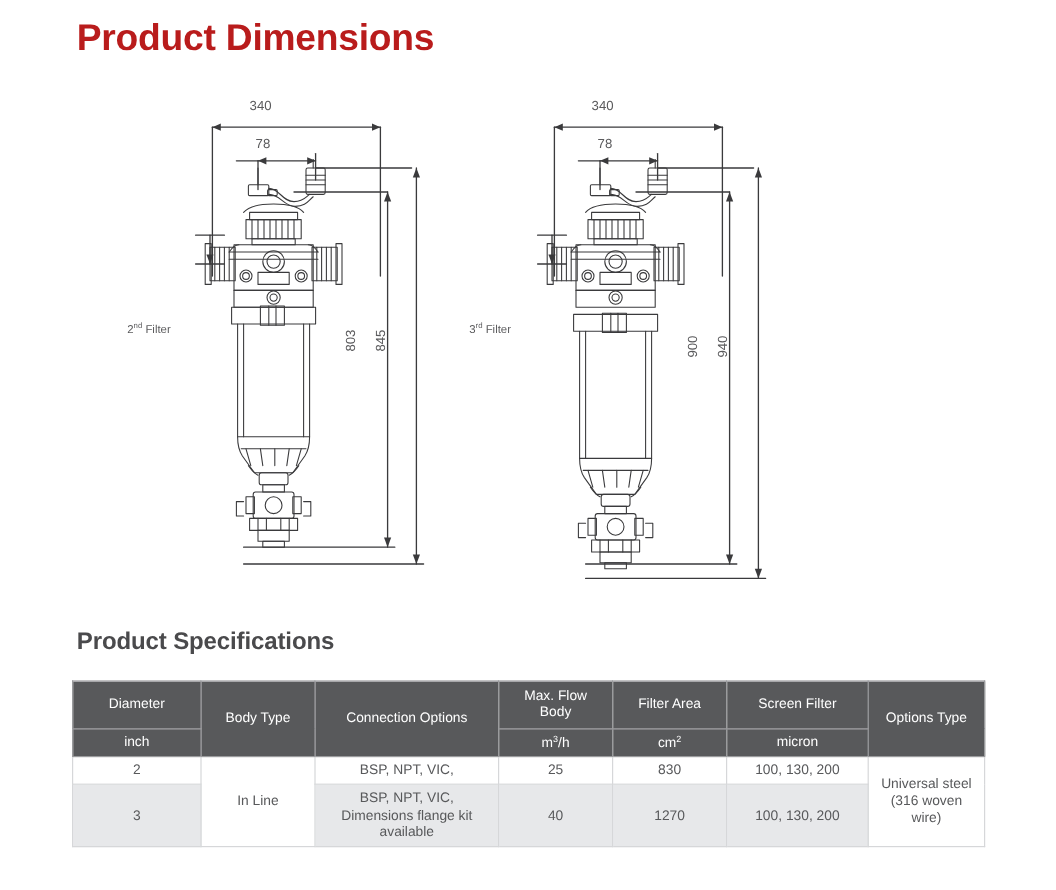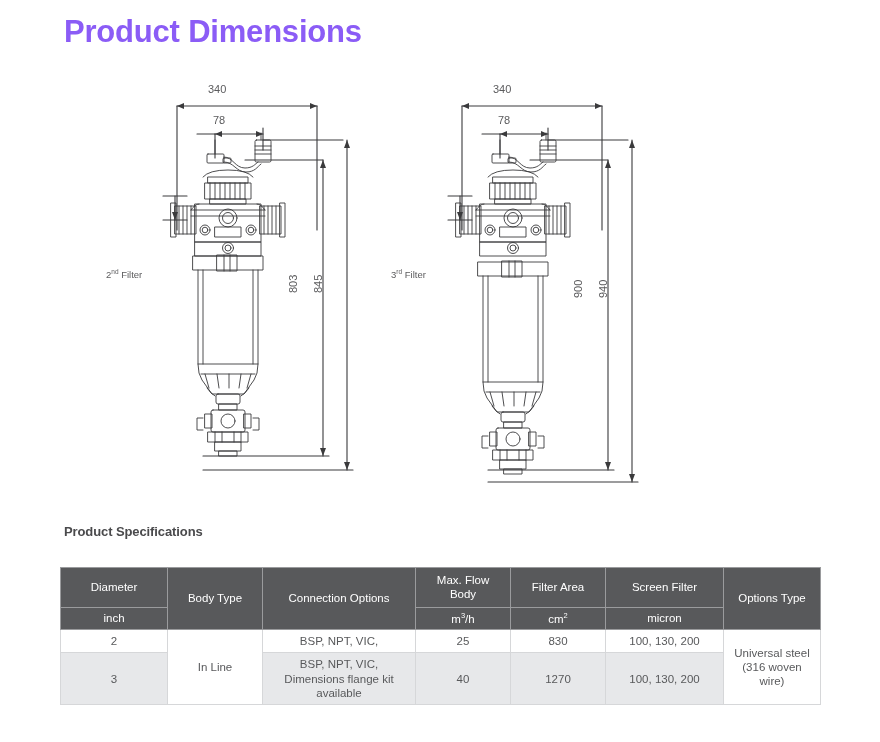--- a/index.html
+++ b/index.html
@@ -17,28 +17,28 @@
     background: #ffffff;
   }
 
   
   .main-title {
     position: absolute;
     left: 64px;
     top: 14px;
     font-size: 31px;
     font-weight: bold;
-    color: #8b5cf6;
+    color: #b91c1c;
     letter-spacing: -0.2px;
   }
   .section-title {
     position: absolute;
     left: 64px;
     top: 524px;
-    font-size: 13px;
+    font-size: 20px;
     font-weight: bold;
     color: #4A4A4C;
     letter-spacing: -0.1px;
   }
 
   
   .drawings {
     position: absolute;
     left: 0; top: 78px;
     width: 802px; height: 420px;

